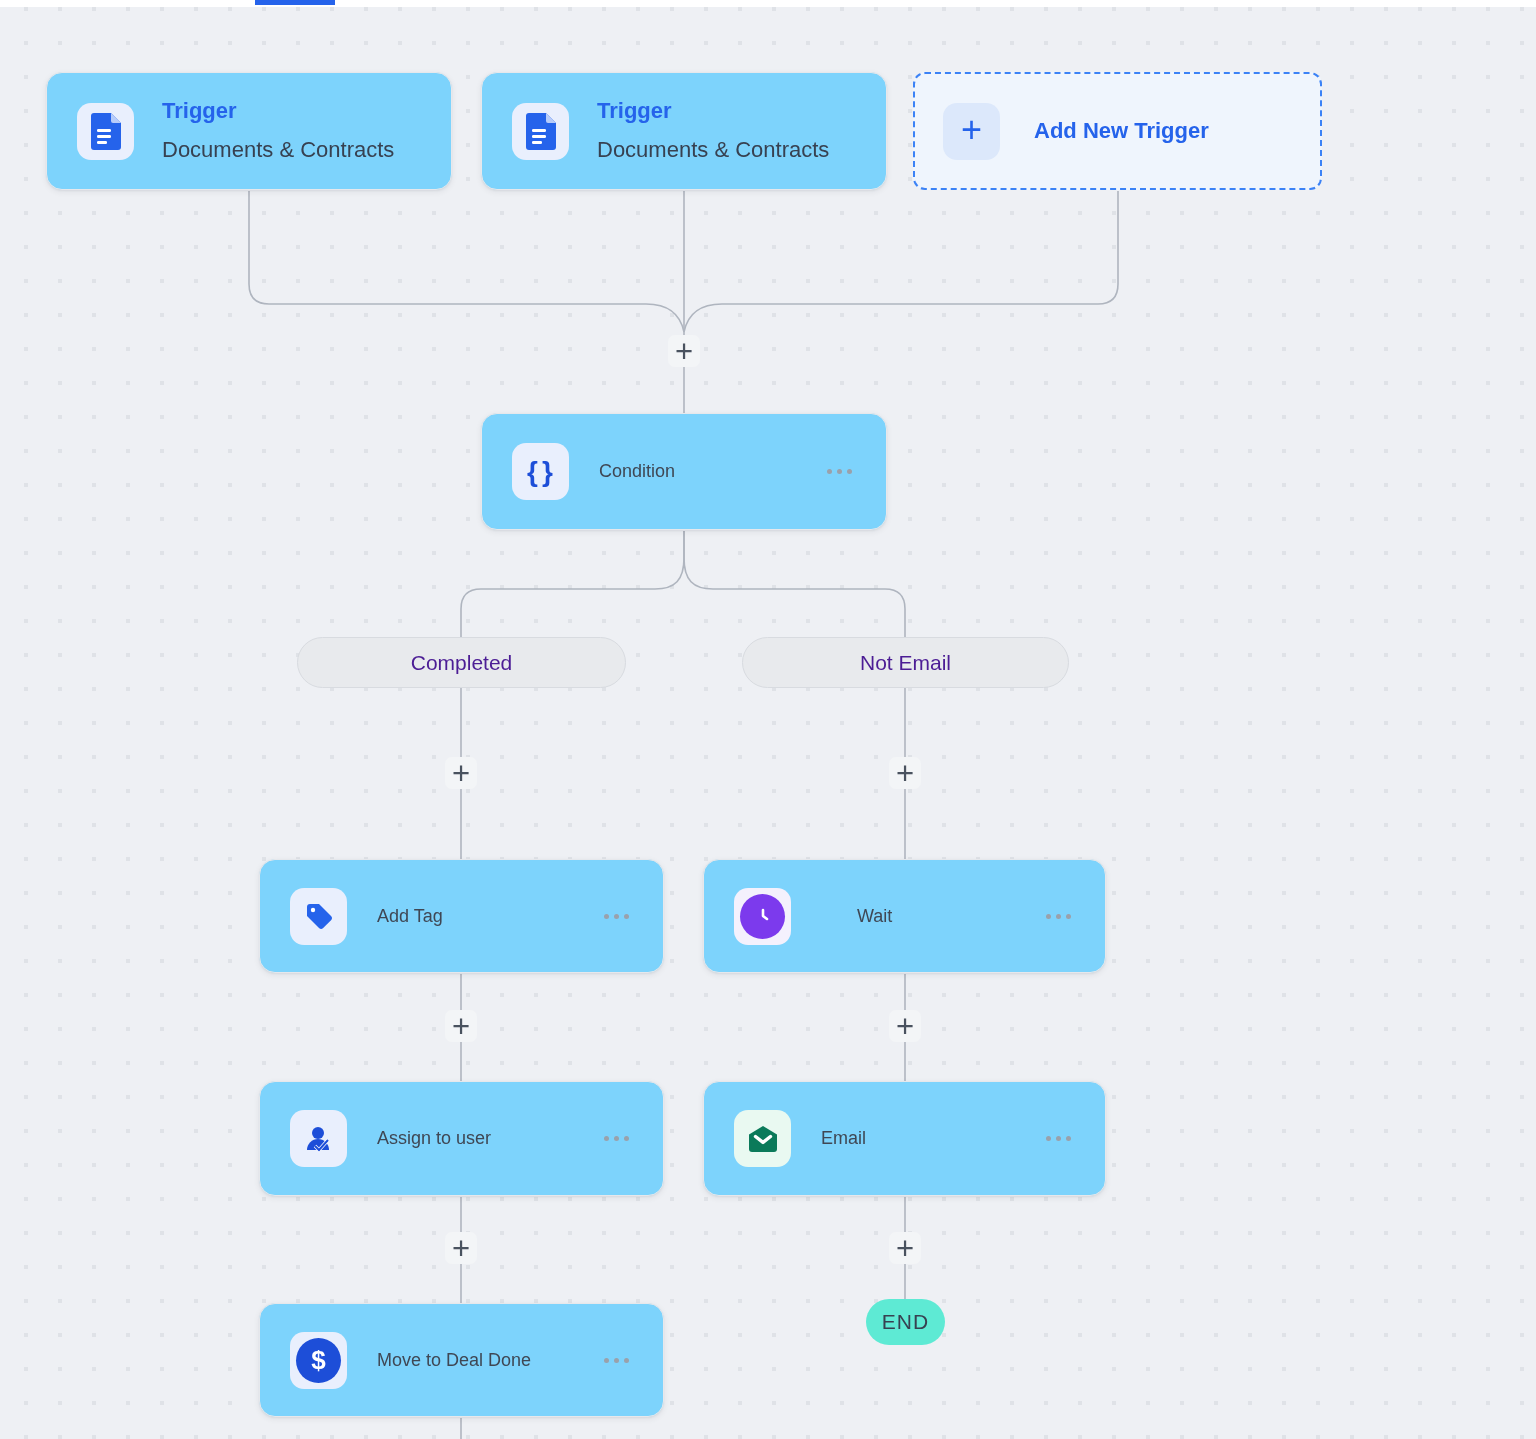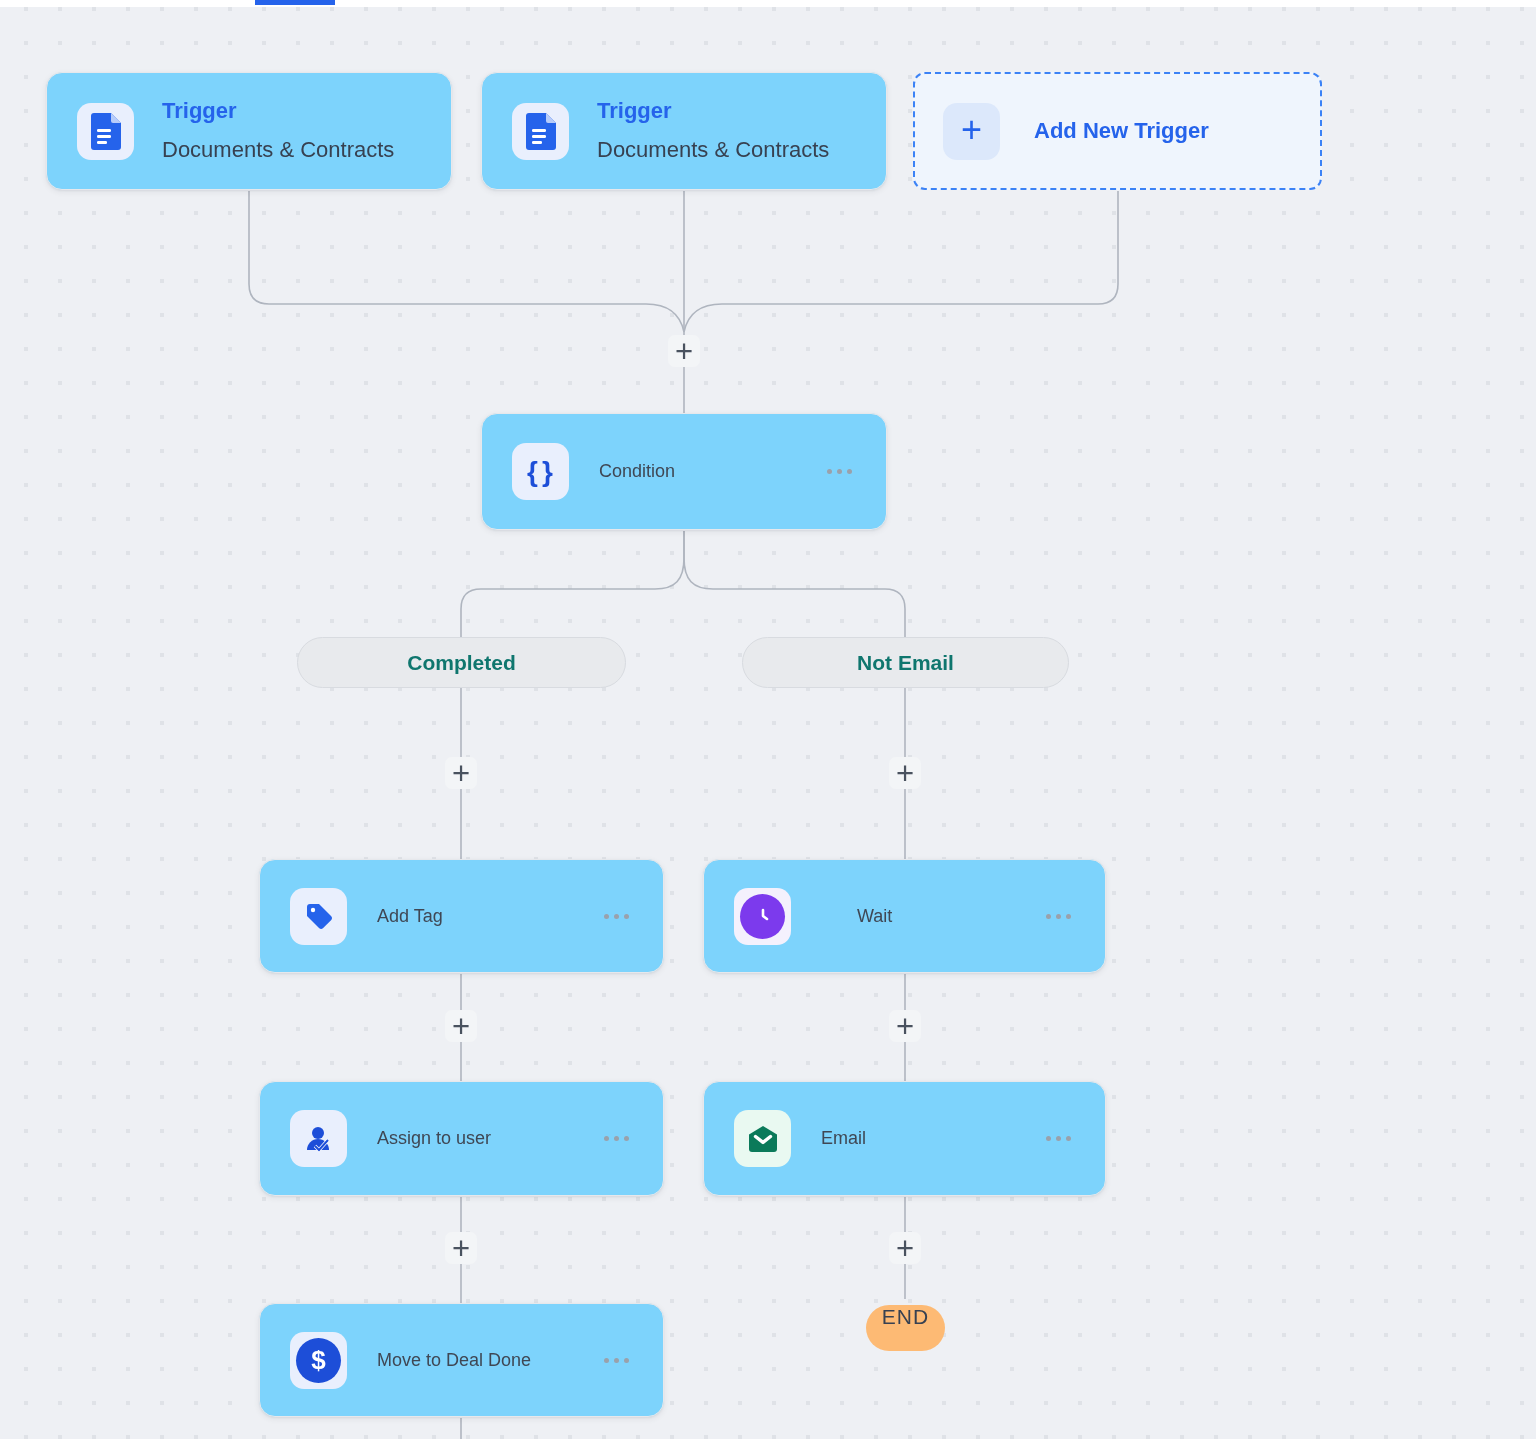--- a/index.html
+++ b/index.html
@@ -47,26 +47,26 @@
   .action-card{padding:0 30px;}
   .action-label{color:#3F4754;font-size:18px;margin-left:30px;flex:1;}
   .dots{display:flex;gap:5px;align-items:center;margin-right:4px;cursor:pointer;}
   .dots i{width:5px;height:5px;border-radius:50%;background:#9AA1AB;display:block;}
 
   .braces{color:#1D4ED8;font-weight:bold;font-size:28px;letter-spacing:4px;margin-left:3px;}
 
   .pill{
     position:absolute;background:#E8EAED;border:1px solid #D8DBE0;border-radius:26px;
     display:flex;align-items:center;justify-content:center;z-index:2;box-sizing:border-box;
-    color:#0f766e;font-size:21px;font-weight:bold;
+    color:#4c1d95;font-size:21px;
   }
   .end-pill{
-    position:absolute;background:#fdba74;border-radius:23px;
-    display:flex;align-items:flex-start;justify-content:center;z-index:2;
-    color:#374151;font-size:21px;letter-spacing:1px;margin-top:6px;
+    position:absolute;background:#5eead4;border-radius:23px;
+    display:flex;align-items:center;justify-content:center;z-index:2;
+    color:#374151;font-size:21px;letter-spacing:1px;
   }
   .plus-btn{
     position:absolute;width:32px;height:32px;transform:translate(-50%,-50%);
     display:flex;align-items:center;justify-content:center;z-index:2;
     color:#49525F;font-size:31px;font-weight:300;line-height:1;
     background:#F3F5F7;border-radius:7px;cursor:pointer;
   }
   .circle-badge{width:45px;height:45px;border-radius:50%;display:flex;align-items:center;justify-content:center;}
 </style>
 </head>

